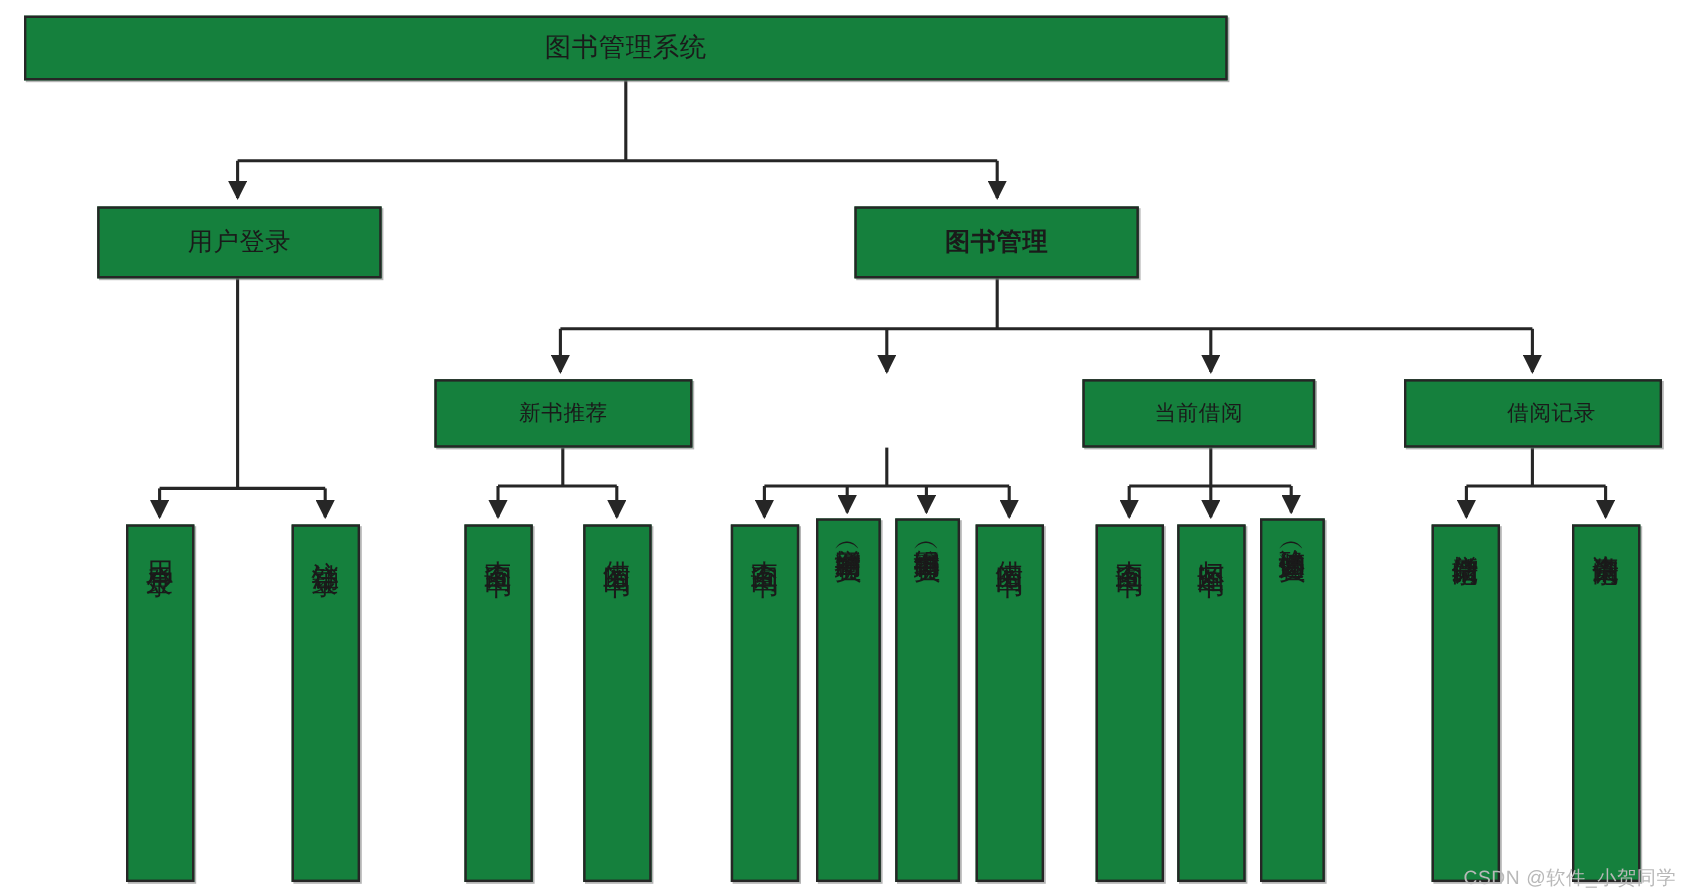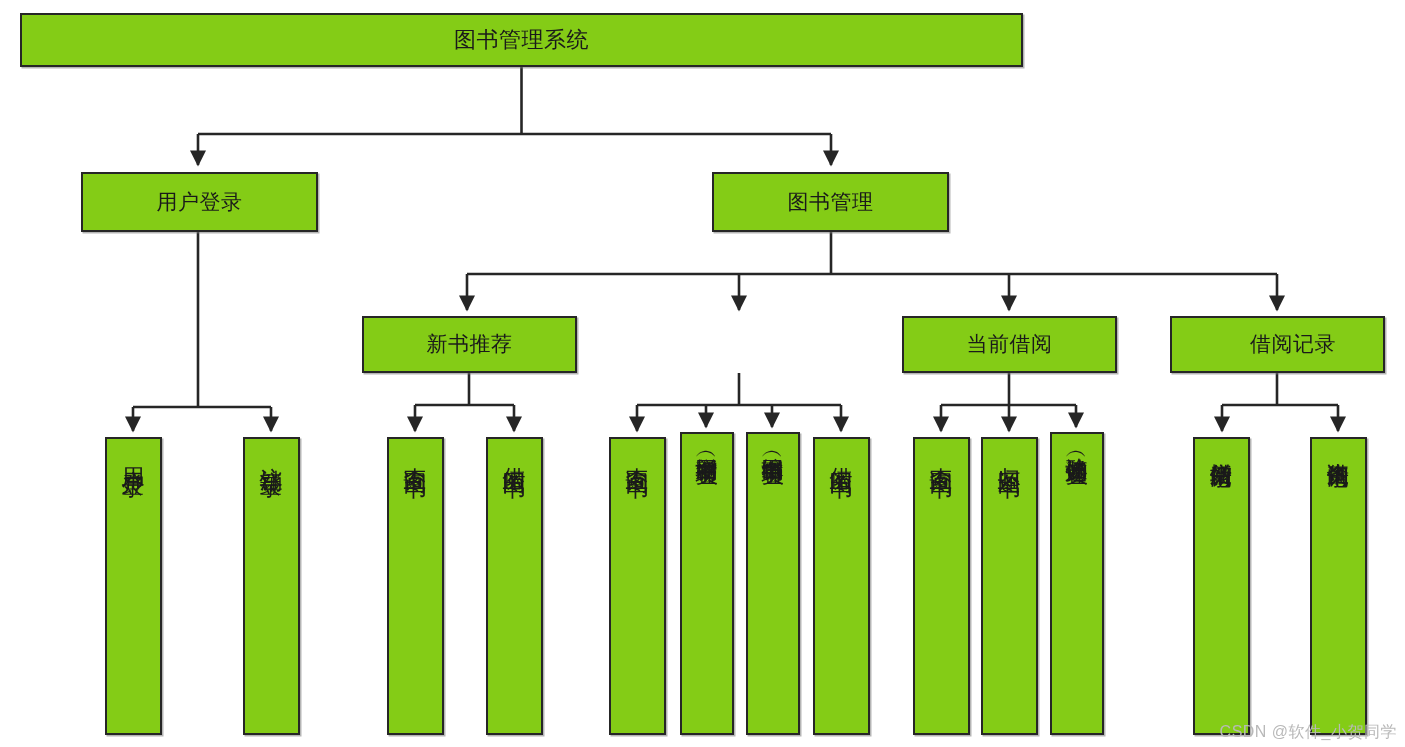--- a/index.html
+++ b/index.html
@@ -19,40 +19,40 @@
   #wires{
     position:absolute;
     left:0; top:0;
     width:1405px; height:747px;
     pointer-events:none;
   }
   
   .node{
     position:absolute;
     box-sizing:border-box;
-    background:#84cc16;
+    background:#15803d;
     border:2px solid #262626;
     box-shadow:1.5px 1.5px 0 0 rgba(120,120,120,0.55);
     display:flex;
     align-items:center;
     justify-content:center;
     z-index:3;
   }
   .node .label{
     font-size:21px;
     letter-spacing:0.5px;
     line-height:1.15;
     color:#1a1a1a;
     white-space:nowrap;
     user-select:none;
   }
   
   .node.root .label{font-size:22px;}
   .node.branch .label{font-size:21px;}
-  .node.group .label{font-size:21px;}
+  .node.group .label{font-size:18px;}
 
   
   .node.leaf{
     align-items:flex-start;
     justify-content:center;
     padding-top:10px;
   }
   .node.leaf .label{
     writing-mode:vertical-rl;
     text-orientation:upright;
@@ -133,30 +133,30 @@
   </svg>
 
   <div class="node root" style="left:20px; top:13px; width:1003px; height:54px;">
     <span class="label">图书管理系统</span>
   </div>
 
   <div class="node branch" style="left:81px; top:172px; width:237px; height:60px;">
     <span class="label">用户登录</span>
   </div>
 
-  <div class="node branch" style="left:712px; top:172px; width:237px; height:60px;">
+  <div class="node branch" style="left:712px; top:172px; width:237px; height:60px;font-weight:bold;">
     <span class="label">图书管理</span>
   </div>
 
   <div class="node group" style="left:362px; top:316px; width:215px; height:57px;">
     <span class="label">新书推荐</span>
   </div>
 
 
-  <div class="node group" style="left:902px; top:316px; width:215px; height:57px;">
+  <div class="node group" style="left:902px; top:316px; width:194px; height:57px;">
     <span class="label">当前借阅</span>
   </div>
 
   <div class="node group" style="left:1170px; top:316px; width:215px; height:57px;padding-left:31px;">
     <span class="label">借阅记录</span>
   </div>
 
   <div class="node leaf" style="left:105px; top:437px; width:57px; height:298px;">
     <span class="label">用户登录</span>
   </div>

